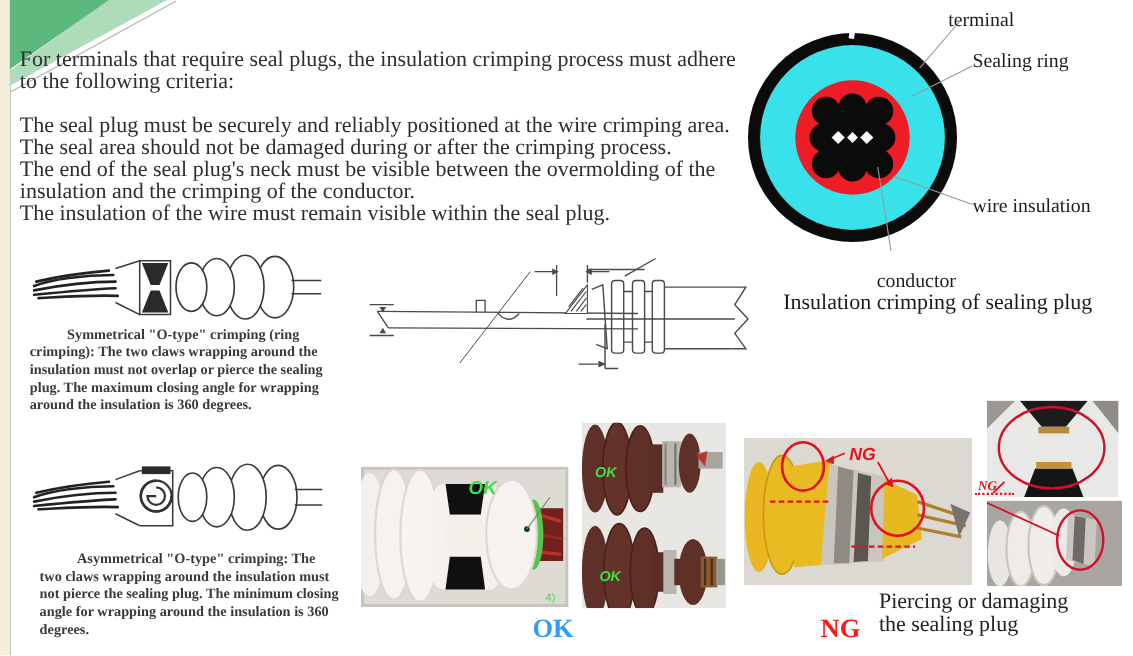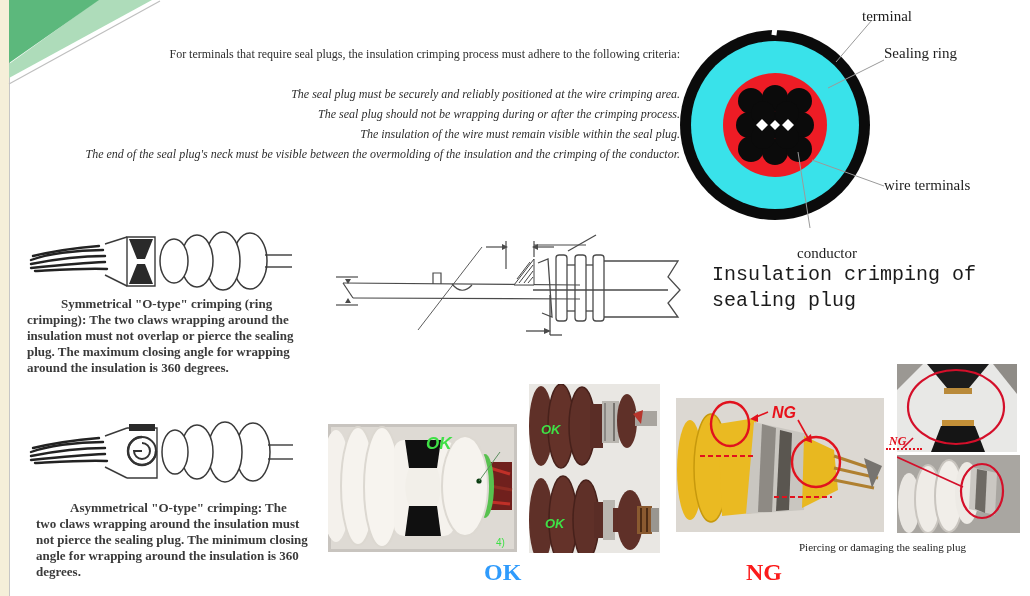--- a/index.html
+++ b/index.html
@@ -1,31 +1,31 @@
 <!DOCTYPE html>
 <html><head>
 <meta charset="utf-8">
 <style>
   html,body{margin:0;padding:0;background:#fff;}
   #page{position:relative;width:1030px;height:596px;background:#ffffff;overflow:hidden;
         font-family:"Liberation Serif","DejaVu Serif",serif;color:#2e2e2e;}
   .abs{position:absolute;}
   #left-strip{left:0;top:0;width:9px;height:596px;background:#f5efd9;border-right:1px solid #c6c6c6;}
-  #intro{left:18px;top:44px;width:662px;font-size:12px;line-height:20px;text-align:right;}
+  #intro{left:18px;top:44px;width:662px;font-size:20px;line-height:20px;}
   #intro .para{margin:0 0 20px 0;}
-  #intro .crit{margin:0;font-style:italic;}
-  .diag-label{font-size:15px;color:#1d1d1d;white-space:nowrap;}
-  #cs-caption{left:712px;top:262px;width:298px;font-size:20px;line-height:26px;color:#1b1b1b;font-family:Liberation Mono, monospace;}
+  #intro .crit{margin:0;}
+  .diag-label{font-size:18px;color:#1d1d1d;white-space:nowrap;}
+  #cs-caption{left:712px;top:262px;width:298px;font-size:20px;line-height:26px;color:#1b1b1b;}
   .fig-caption{font-weight:bold;font-size:13px;line-height:16px;color:#3a3a3a;text-indent:34px;}
   #caption-sym{left:27px;top:296px;width:278px;}
   #caption-asym{left:36px;top:500px;width:274px;}
   .big-label{font-size:24px;font-weight:600;}
   #ok-big{left:484px;top:559px;color:#2f9bfc;}
   #ng-big{left:746px;top:559px;color:#fb1b1b;}
-  #ng-caption{left:799px;top:537px;width:200px;font-size:11px;line-height:21px;color:#222;}
+  #ng-caption{left:799px;top:537px;width:200px;font-size:20px;line-height:21px;color:#222;}
   #ng-side{left:889px;top:434px;color:#e01220;font-size:12px;font-weight:bold;font-style:italic;}
   #ng-side-sub{left:886px;top:448px;width:36px;height:4px;border-top:2px dotted #e01220;}
   .photo{overflow:hidden;}
   svg text{font-family:"Liberation Sans","DejaVu Sans",sans-serif;}
   .okgreen{fill:#3fe046;font-weight:bold;font-style:italic;}
 </style>
 </head>
 <body>
 
 <div id="page">
@@ -34,23 +34,23 @@
 
   <svg class="abs" style="left:0;top:0;" width="190" height="90" viewBox="0 0 190 90">
     <polygon points="98,0 152,0 9,78 9,64" fill="#aedcba"></polygon>
     <line x1="160" y1="1" x2="9" y2="84" stroke="#bfbfbf" stroke-width="1.2"></line>
     <polygon points="9,0 99,0 9,63" fill="#5cb87c"></polygon>
   </svg>
 
   <div id="intro" class="abs">
     <p class="para">For terminals that require seal plugs, the insulation crimping process must adhere to the following criteria:</p>
     <div class="crit">The seal plug must be securely and reliably positioned at the wire crimping area.</div>
-    <div class="crit">The seal plug should not be wrapping during or after the crimping process.</div>
+    <div class="crit">The seal area should not be damaged during or after the crimping process.</div>
+    <div class="crit">The end of the seal plug's neck must be visible between the overmolding of the insulation and the crimping of the conductor.</div>
     <div class="crit">The insulation of the wire must remain visible within the seal plug.</div>
-    <div class="crit">The end of the seal plug's neck must be visible between the overmolding of the insulation and the crimping of the conductor.</div>
   </div>
 
   <svg class="abs" style="left:660px;top:0;" width="230" height="252" viewBox="0 0 230 252">
     <circle cx="115" cy="125" r="95" fill="#0b0b0b"></circle>
     <circle cx="115" cy="125" r="84" fill="#39e2ea"></circle>
     <circle cx="115" cy="125" r="52" fill="#ee1c25"></circle>
     <g fill="#0b0b0b">
       <circle cx="91" cy="101" r="13"></circle>
         <circle cx="115" cy="98" r="13"></circle>
         <circle cx="139" cy="101" r="13"></circle>
@@ -73,21 +73,21 @@
     <rect x="112" y="28" width="5" height="7" fill="#ffffff" transform="rotate(8 114 31)"></rect>
     <g stroke="#9a9a9a" stroke-width="1">
       <line x1="212" y1="20" x2="176" y2="62"></line>
       <line x1="224" y1="60" x2="168" y2="88"></line>
       <line x1="224" y1="186" x2="152" y2="160"></line>
       <line x1="150" y1="228" x2="138" y2="152"></line>
     </g>
   </svg>
   <div class="abs diag-label" style="left:862px;top:8px;">terminal</div>
   <div class="abs diag-label" style="left:884px;top:45px;">Sealing ring</div>
-  <div class="abs diag-label" style="left:884px;top:177px;">wire terminals</div>
+  <div class="abs diag-label" style="left:884px;top:177px;">wire insulation</div>
   <div class="abs diag-label" style="left:797px;top:245px;">conductor</div>
   <div id="cs-caption" class="abs">Insulation crimping of sealing plug</div>
 
   <svg class="abs" style="left:25px;top:230px;" width="270" height="64" viewBox="0 0 270 64">
     <g stroke="#222" stroke-width="2.4" fill="none" stroke-linecap="round">
       <path d="M6,30 C22,24 50,20 78,20"></path>
         <path d="M6,34 C26,30 56,26 80,26"></path>
       <path d="M8,26 C25,22 50,18 74,16"></path>
         <path d="M6,38 C26,36 56,33 80,32"></path>
       <path d="M10,41 C30,40 60,38 82,39"></path>

